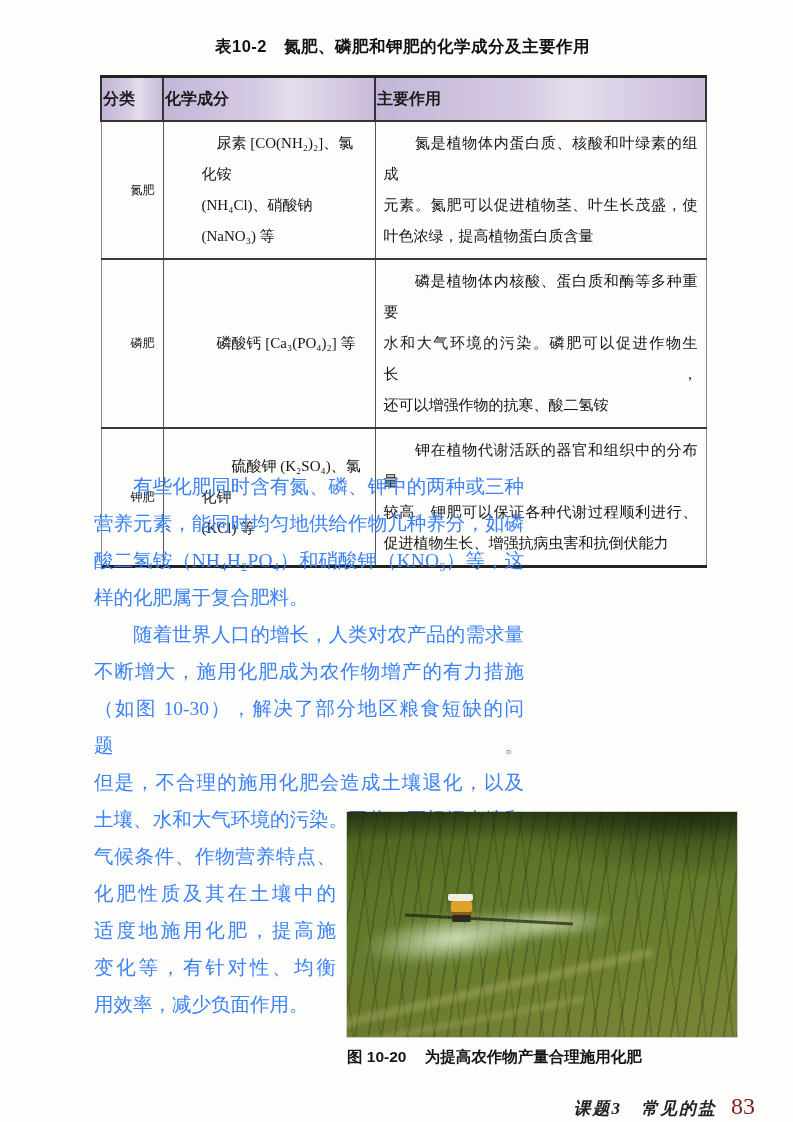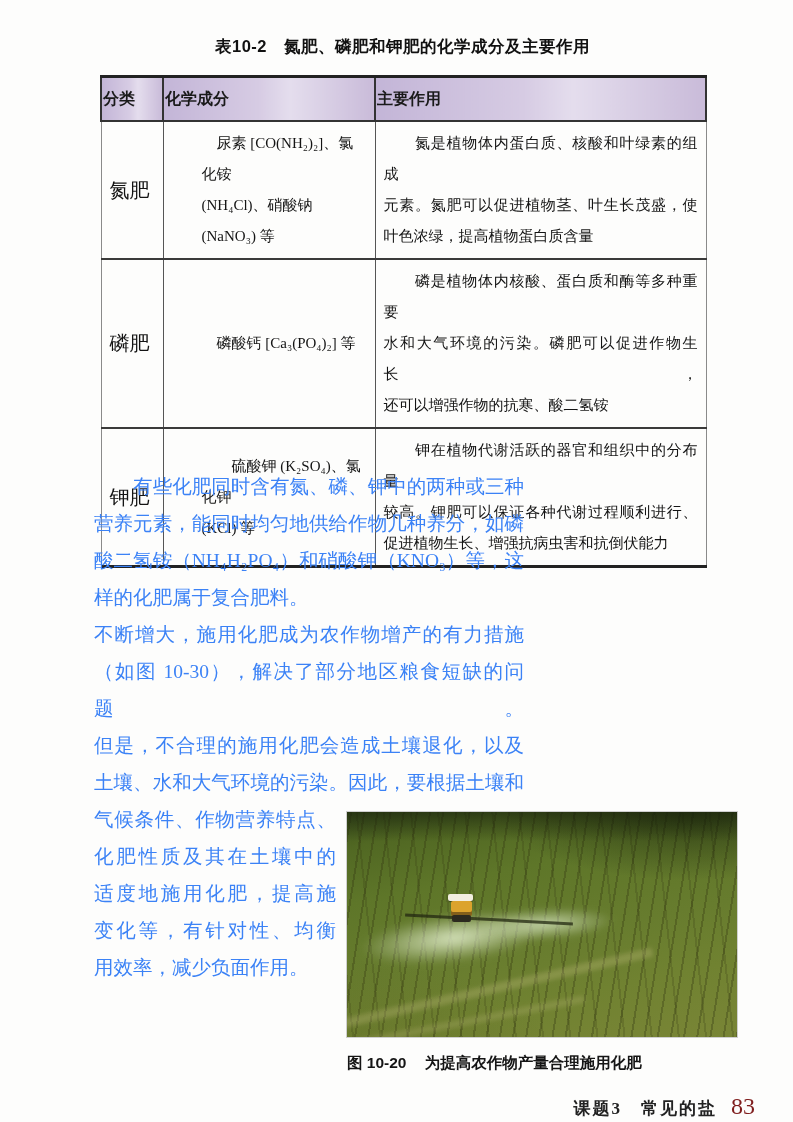--- a/index.html
+++ b/index.html
@@ -30,21 +30,21 @@
     height:40px;font-family:"Liberation Sans","DejaVu Sans",sans-serif;
     font-weight:700;font-size:16px;color:#1a1a1a;text-align:left;
     background:linear-gradient(90deg,#c3b5d7 0%,#d6cbe3 45%,#e4dded 60%,#c9bbd9 100%);
     border:2px solid #333;
   }
   .fert-table td{
     vertical-align:middle;font-size:15px;line-height:31px;color:#141414;
     border-top:2px solid #3a3a3a;padding:6px 8px;margin-top:36px;
   }
   .fert-table td.cat{
-    text-align:left;border-left:1.4px solid #8a8a8a;font-size:20px;
+    text-align:right;border-left:1.4px solid #8a8a8a;font-size:12px;
   }
   .fert-table td.comp{border-left:1.4px solid #555;border-right:1.4px solid #555;padding-left:38px;}
   .fert-table td.func{border-right:1.4px solid #8a8a8a;}
   .fert-table tr.r1 td{height:96px;}
   .fert-table tr.r2 td{height:97px;}
   .fert-table tr.r3 td{height:110px;}
 
   
   .tline{text-align:left;}
   .tline.just{text-align:justify;text-align-last:justify;}
@@ -106,32 +106,32 @@
   }
   .photo .tractor-body{
     position:absolute;left:104px;top:89px;width:21px;height:15px;
     background:#e2a31f;border-radius:2px;box-shadow:inset 0 -4px 0 rgba(60,40,10,.55);
   }
   .photo .tractor-wheels{
     position:absolute;left:105px;top:103px;width:19px;height:7px;
     background:#2c2a1e;border-radius:2px;
   }
   .caption{
-    margin-top:16px;font-family:"Liberation Sans","DejaVu Sans",sans-serif;
+    margin-top:10px;font-family:"Liberation Sans","DejaVu Sans",sans-serif;
     font-weight:700;font-size:15.5px;color:#151515;text-align:left;
   }
   .caption .cap-text{margin-left:14px;}
 
   
   .footer{
     position:absolute;right:38px;bottom:2px;
     display:flex;align-items:baseline;gap:14px;
   }
   .footer .lesson{
-    font-family:"Liberation Serif","DejaVu Serif",serif;
+    font-family:"Liberation Serif","DejaVu Serif",serif;font-style:italic;
     font-weight:700;font-size:17px;color:#222;letter-spacing:2px;
   }
   .footer .pagenum{
     font-family:"Liberation Serif","DejaVu Serif",serif;
     font-size:24px;color:#7f1d1d;
   }
 </style>
 </head>
 <body>
 
@@ -192,20 +192,21 @@
   </table>
 
   <div class="bodytext">
     <div class="para">
         <div class="tline just">　　有些化肥同时含有氮、磷、钾中的两种或三种</div>
         <div class="tline just">营养元素，能同时均匀地供给作物几种养分，如磷</div>
         <div class="tline just">酸二氢铵（NH₄H₂PO₄）和硝酸钾（KNO₃）等，这</div>
         <div class="tline">样的化肥属于复合肥料。</div>
       </div>
     <div class="para">
+        <div class="tline just">　　随着世界人口的增长，人类对农产品的需求量</div>
         <div class="tline just">不断增大，施用化肥成为农作物增产的有力措施</div>
         <div class="tline just">（如图 10-30），解决了部分地区粮食短缺的问题。</div>
         <div class="tline just">但是，不合理的施用化肥会造成土壤退化，以及</div>
         <div class="tline just">土壤、水和大气环境的污染。因此，要根据土壤和</div>
       </div>
     <div class="para para-narrow">
         <div class="tline just">气候条件、作物营养特点、</div>
         <div class="tline just">化肥性质及其在土壤中的</div>
         <div class="tline just">适度地施用化肥，提高施</div>
         <div class="tline just">变化等，有针对性、均衡</div>

